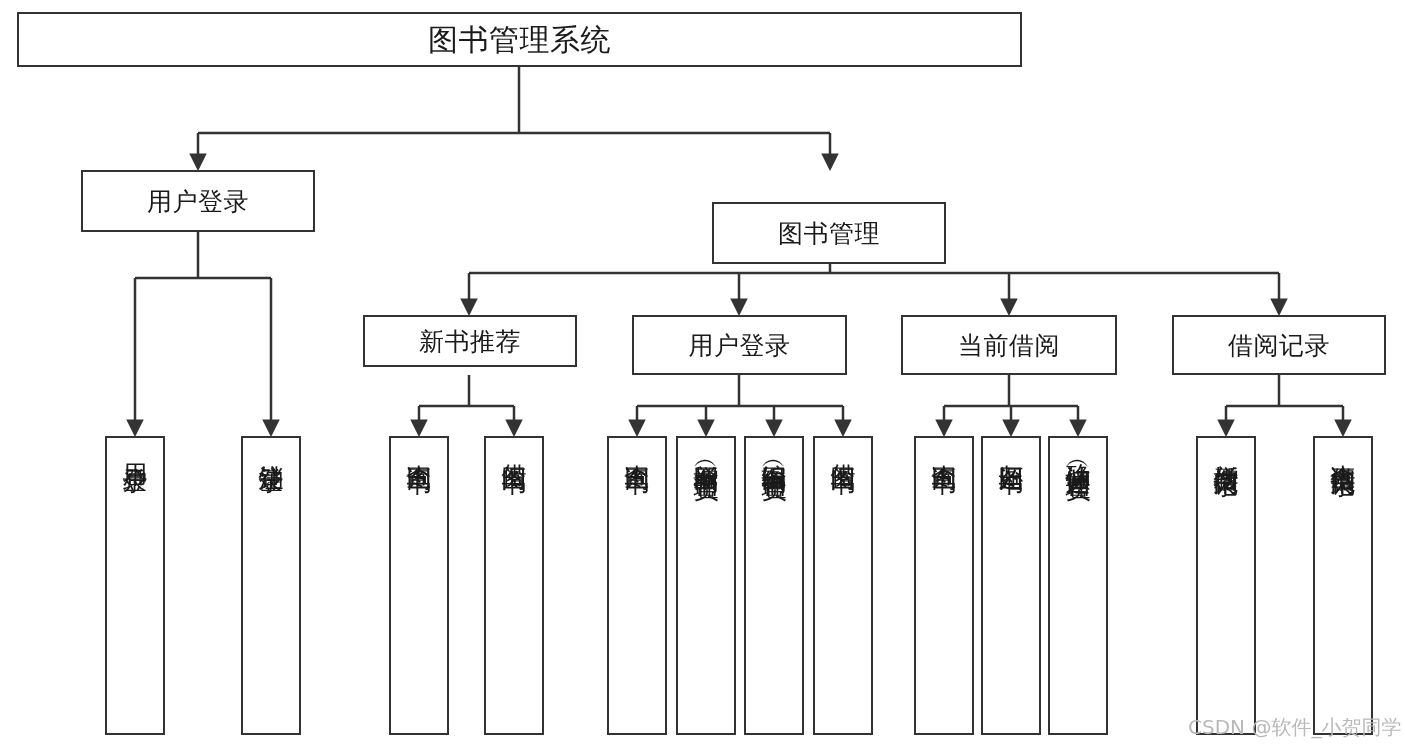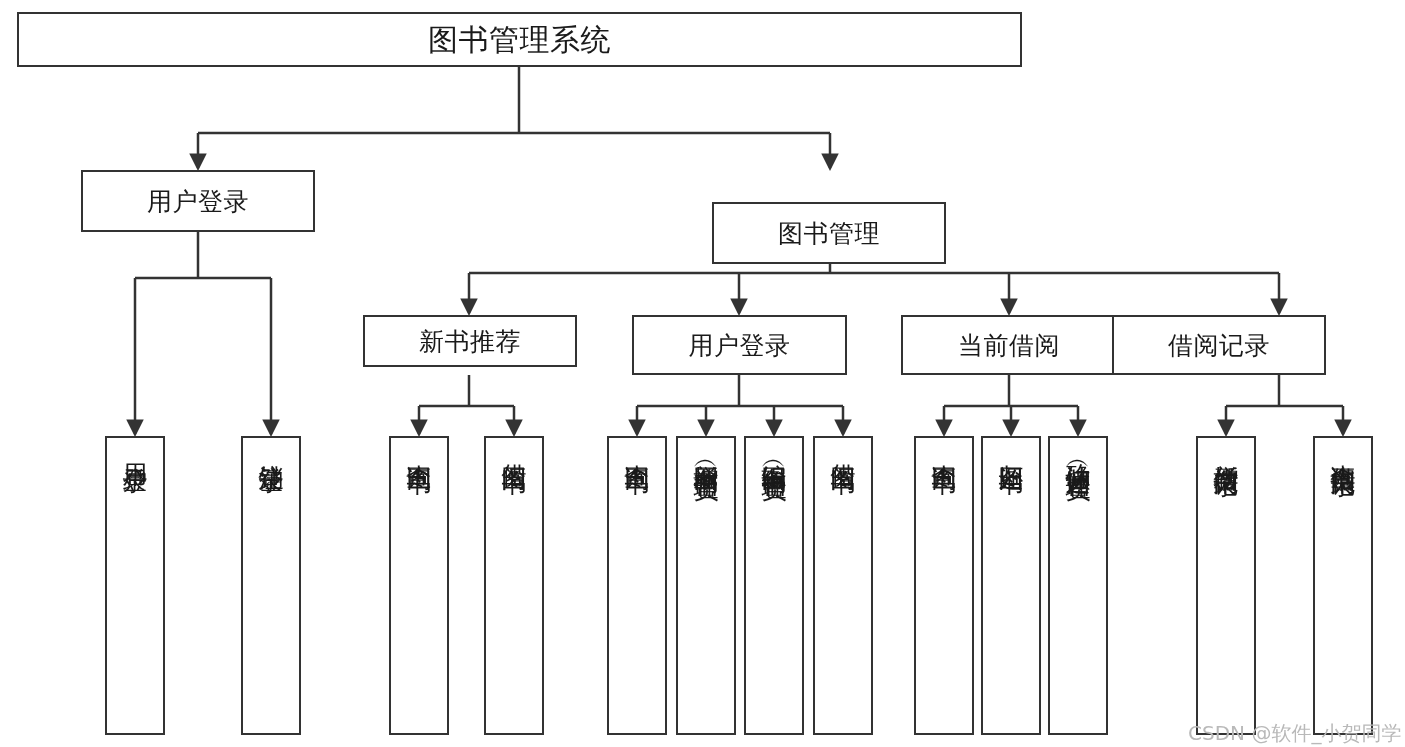--- a/index.html
+++ b/index.html
@@ -64,21 +64,20 @@
     line-height: 1.0;
   }
   .watermark {
     position: absolute;
     left: 1188px;
     top: 714px;
     font-size: 20px;
     color: #b9b9b9;
     white-space: nowrap;
     font-family: "DejaVu Sans", "Liberation Sans", sans-serif;
-    margin-top: 6px;
   }
 </style>
 </head>
 <body>
 
 <div id="diagram-root">
 
   <svg class="connectors" viewBox="0 0 1405 747">
     <defs>
       <marker id="arrow" viewBox="0 0 12 12" refX="10" refY="6" markerWidth="7" markerHeight="7" orient="auto-start-reverse">
@@ -145,21 +144,21 @@
 
   <div class="node horiz" style="left:363px; top:315px; width:214px; height:52px;">
     <span class="label">新书推荐</span>
   </div>
   <div class="node horiz" style="left:632px; top:315px; width:215px; height:60px;">
     <span class="label">用户登录</span>
   </div>
   <div class="node horiz" style="left:901px; top:315px; width:216px; height:60px;font-family:Liberation Serif, serif;">
     <span class="label">当前借阅</span>
   </div>
-  <div class="node horiz" style="left:1112px; top:315px; width:214px; height:60px;">
+  <div class="node horiz" style="left:1172px; top:315px; width:214px; height:60px;">
     <span class="label">借阅记录</span>
   </div>
 
   <div class="node vert" style="left:105px; top:436px; width:60px; height:299px;">
     <span class="label">用户登录</span>
   </div>
   <div class="node vert" style="left:241px; top:436px; width:60px; height:299px;">
     <span class="label">注销登录</span>
   </div>
 

